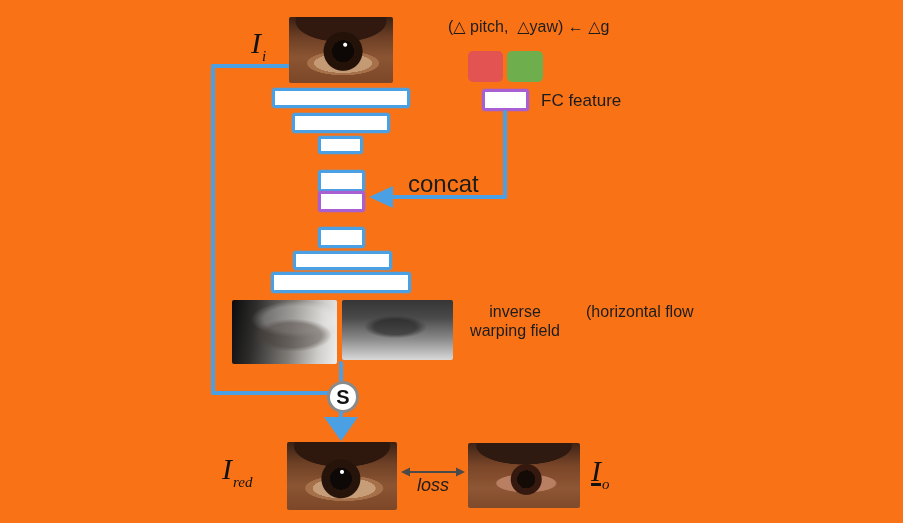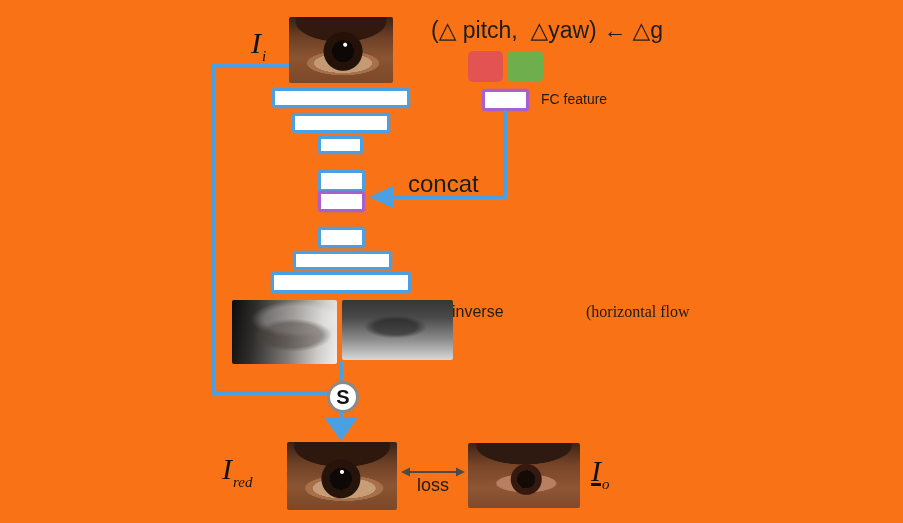--- a/index.html
+++ b/index.html
@@ -112,27 +112,27 @@
     left: 327px; top: 381px; width: 32px; height: 32px;
     border: 3px solid var(--node-gray, #8a8a8a);
     border-radius: 50%;
     background: #ffffff;
     display: flex; align-items: center; justify-content: center;
     font-weight: bold; font-size: 20px; color: #111111;
   }
 
   
   .txt { color: #1c1c1c; }
-  .gaze-formula { left: 431px; top: 17px; font-size: 23px; white-space: pre; }
-  .fc-label     { left: 541px; top: 91px; font-size: 14px; }
+  .gaze-formula { left: 448px; top: 17px; font-size: 16px; white-space: pre; }
+  .fc-label     { left: 541px; top: 91px; font-size: 17px; }
   .concat-label { left: 408px; top: 170px; font-size: 24px; }
-  .warp-caption { left: 452px; top: 302px; width: 126px; font-size: 16px; line-height: 19px; }
-  .flow-caption { left: 586px; top: 302px; width: 134px; font-size: 16px; line-height: 19px; text-align: left; font-family: Liberation Serif, serif; }
+  .warp-caption { left: 452px; top: 302px; width: 126px; font-size: 16px; line-height: 19px; text-align: center; }
+  .flow-caption { left: 586px; top: 302px; width: 134px; font-size: 16px; line-height: 19px; text-align: left; }
   .loss-svg     { left: 400px; top: 464px; }
-  .loss-label   { left: 403px; top: 475px; width: 60px; font-size: 18px; text-align: center; }
+  .loss-label   { left: 403px; top: 475px; width: 60px; font-size: 18px; text-align: center; font-style: italic; }
 
   .serif-label { font-family: "Liberation Serif", serif; font-style: italic; font-size: 30px; color: #111111; }
   .serif-label .sub { font-size: 15px; position: relative; top: 8px; left: 1px; }
   .label-ii  { left: 251px; top: 26px; }
   .label-red { left: 222px; top: 452px; }
   .label-o   { left: 591px; top: 454px; text-decoration: underline; }
 </style>
 </head>
 <body>
 
@@ -166,20 +166,21 @@
 
   <div class="abs bline fc-line-v"></div>
   <div class="abs bline fc-line-h"></div>
   <div class="abs concat-head"></div>
   <div class="abs txt concat-label">concat</div>
 
   <div class="abs photo flow-h"></div>
   <div class="abs photo flow-v"></div>
   <div class="abs txt warp-caption">
     <div>inverse</div>
+    <div>warping field</div>
   </div>
   <div class="abs txt flow-caption">
     <div>(horizontal flow</div>
   </div>
 
   <div class="abs bline flow-to-s"></div>
   <div class="abs s-circle">
     <span>S</span>
   </div>
   <div class="abs bline s-stem"></div>

